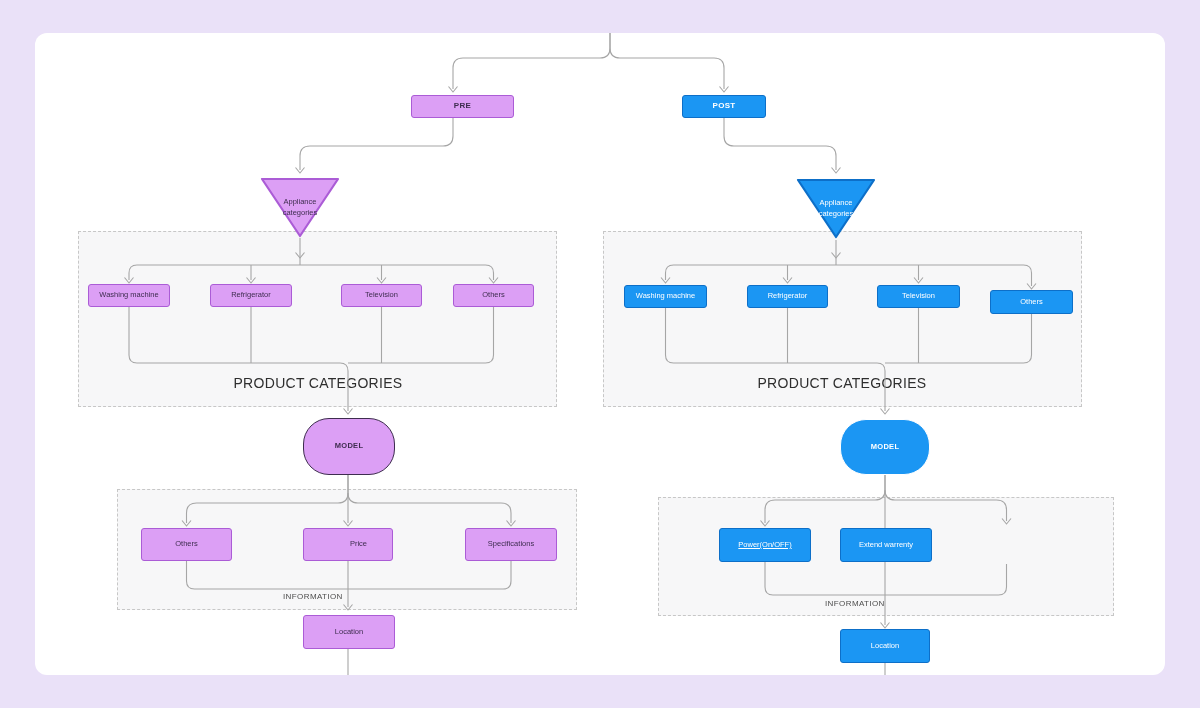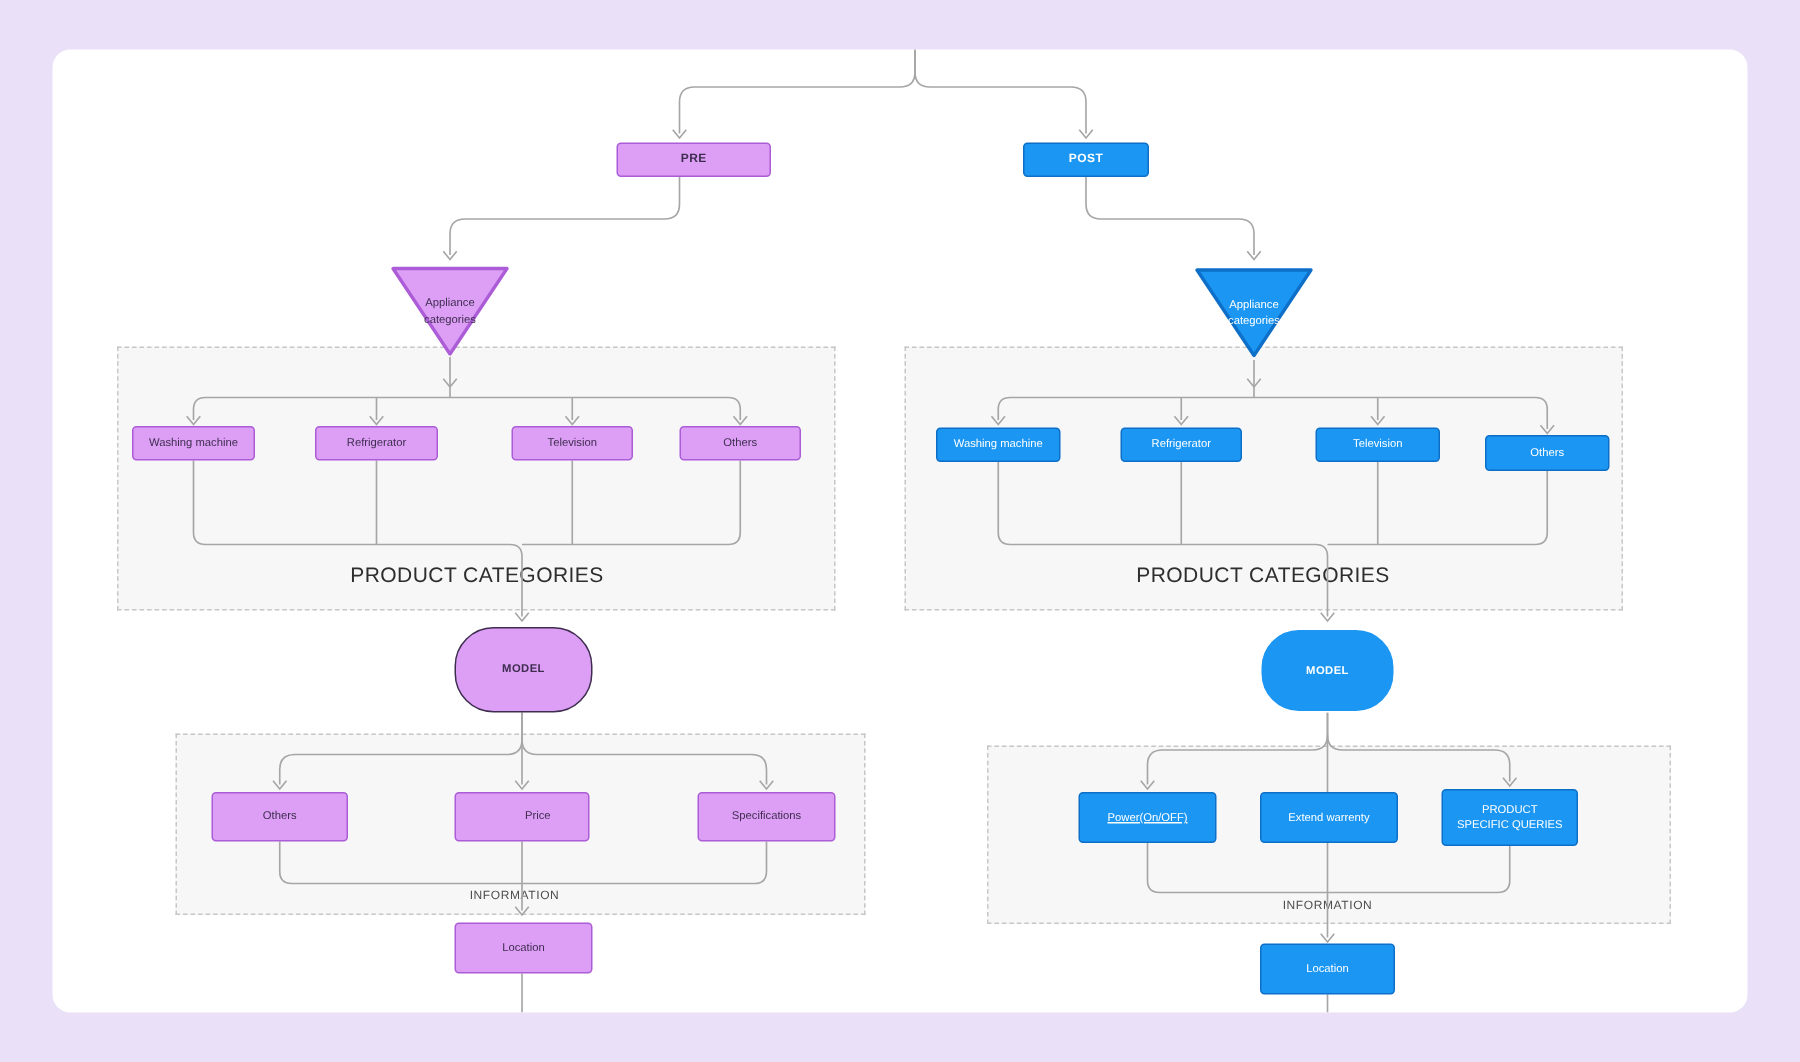--- a/index.html
+++ b/index.html
@@ -5,21 +5,21 @@
   html,body{margin:0;padding:0;width:1200px;height:708px;overflow:hidden;
     font-family:"Liberation Sans",sans-serif;background:#EAE1F8;}
   #canvas{position:absolute;left:35px;top:33px;width:1130px;height:642px;
     background:#FFFFFF;border-radius:12px;}
   .container{position:absolute;background:#F7F7F8;border:1px dashed #C7C7C7;z-index:1;}
   .wires{position:absolute;left:0;top:0;z-index:3;pointer-events:none;}
   .wires path{fill:none;stroke:#A6A6A6;stroke-width:1.1;}
   .big-label{position:absolute;z-index:2;font-size:14px;color:#2E2E2E;
     letter-spacing:.3px;text-align:center;}
   .small-label{position:absolute;z-index:2;font-size:8px;color:#4D4D4D;
-    letter-spacing:.4px;font-weight:500;text-align:center;}
+    letter-spacing:.4px;font-weight:500;}
   .node{position:absolute;z-index:4;display:flex;align-items:center;justify-content:center;
     text-align:center;font-size:7.5px;font-weight:500;box-sizing:border-box;line-height:1.35;}
   .rect{border-radius:3px;border:1.2px solid;}
   .purple{background:#DC9FF5;border-color:#AB5CD6;color:#3E2D4F;}
   .blue{background:#1B96F3;border-color:#0D6FC8;color:#FFFFFF;}
   .titlebox{font-weight:700;font-size:8px;letter-spacing:.3px;}
   .model{border-radius:26px;border:1.2px solid;font-size:7.5px;font-weight:600;letter-spacing:.3px;}
   .tri{position:absolute;z-index:4;}
   .tri .tri-label{position:absolute;left:50%;top:21px;transform:translateX(-50%);
     width:58px;text-align:center;font-size:7.5px;font-weight:500;line-height:1.5;}
@@ -137,16 +137,15 @@
     </svg>
     <div class="tri-label">Appliance categories</div>
   </div>
   <div class="node rect blue" style="left:589px;top:252px;width:83px;height:23px;">Washing machine</div>
   <div class="node rect blue" style="left:712px;top:252px;width:81px;height:23px;">Refrigerator</div>
   <div class="node rect blue" style="left:842px;top:252px;width:83px;height:23px;">Television</div>
   <div class="node rect blue" style="left:955px;top:257px;width:83px;height:24px;">Others</div>
   <div class="node model blue" style="left:805px;top:386px;width:90px;height:56px;">MODEL</div>
   <div class="node rect blue" style="left:684px;top:495px;width:92px;height:34px;text-decoration:underline;">Power(On/OFF)</div>
   <div class="node rect blue" style="left:805px;top:495px;width:92px;height:34px;">Extend warrenty</div>
-  <div class="node rect blue" style="left:926px;top:493px;width:91px;height:38px;padding:2px 8px;">PRODUCT SPECIFIC QUERIES</div>
   <div class="node rect blue" style="left:805px;top:596px;width:90px;height:34px;">Location</div>
 
 </div>
 
 </body></html>

